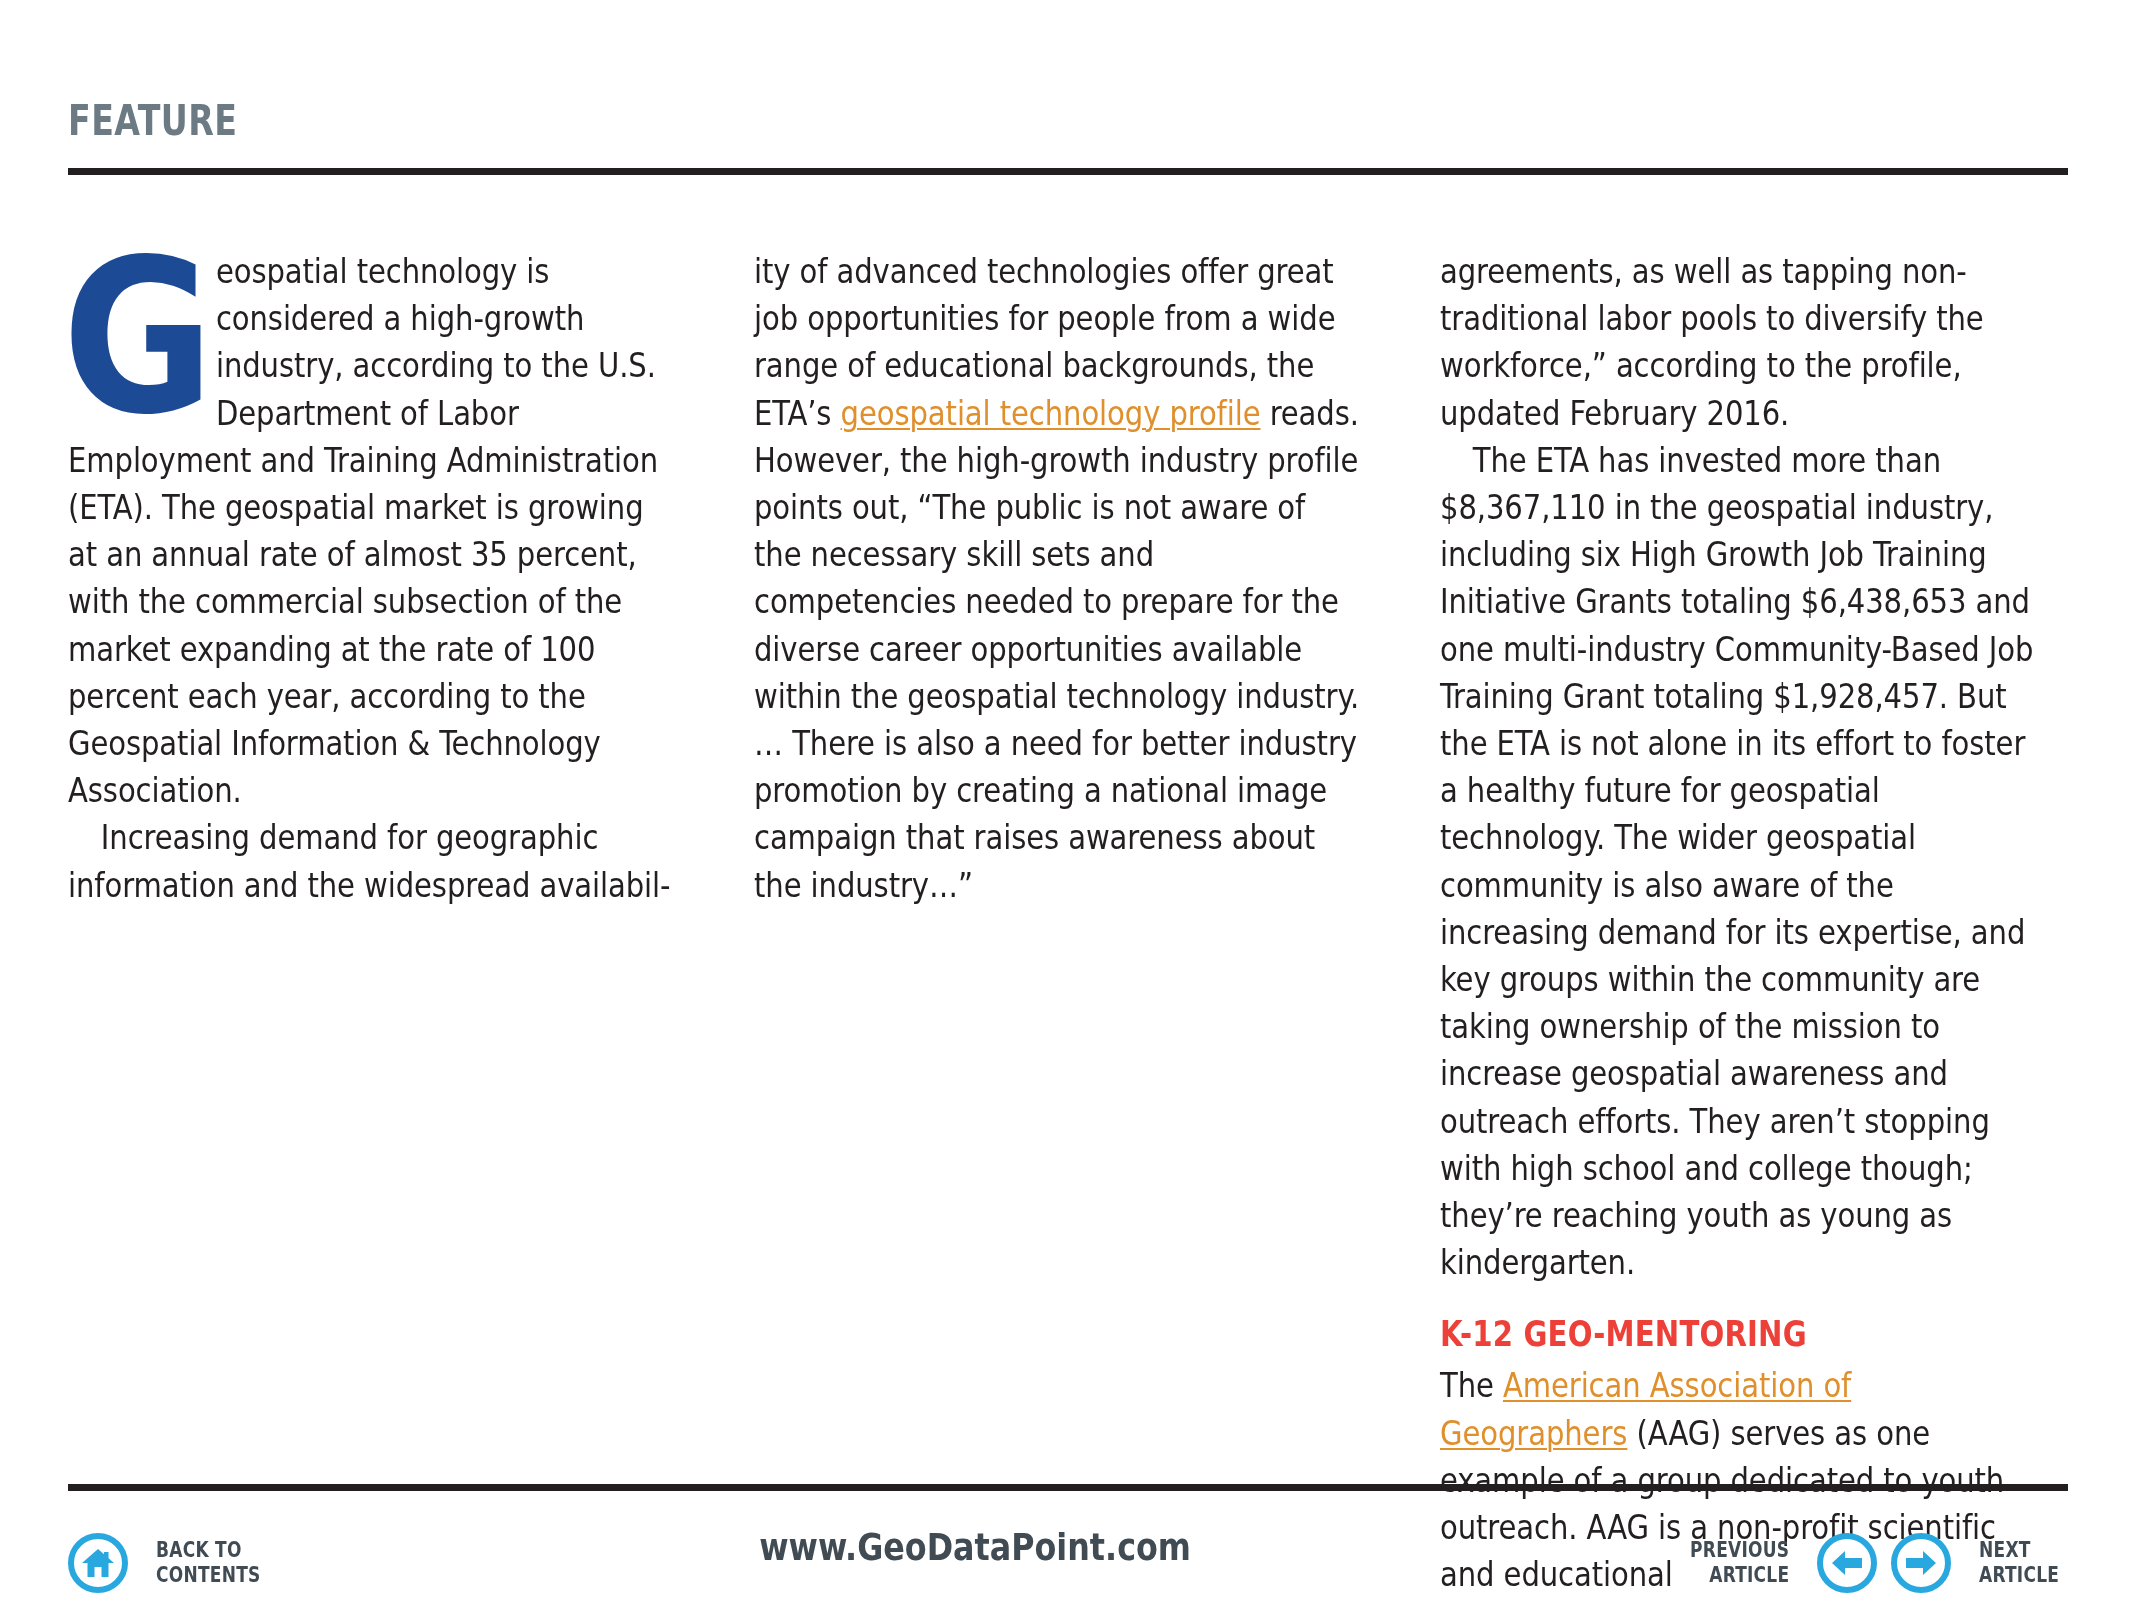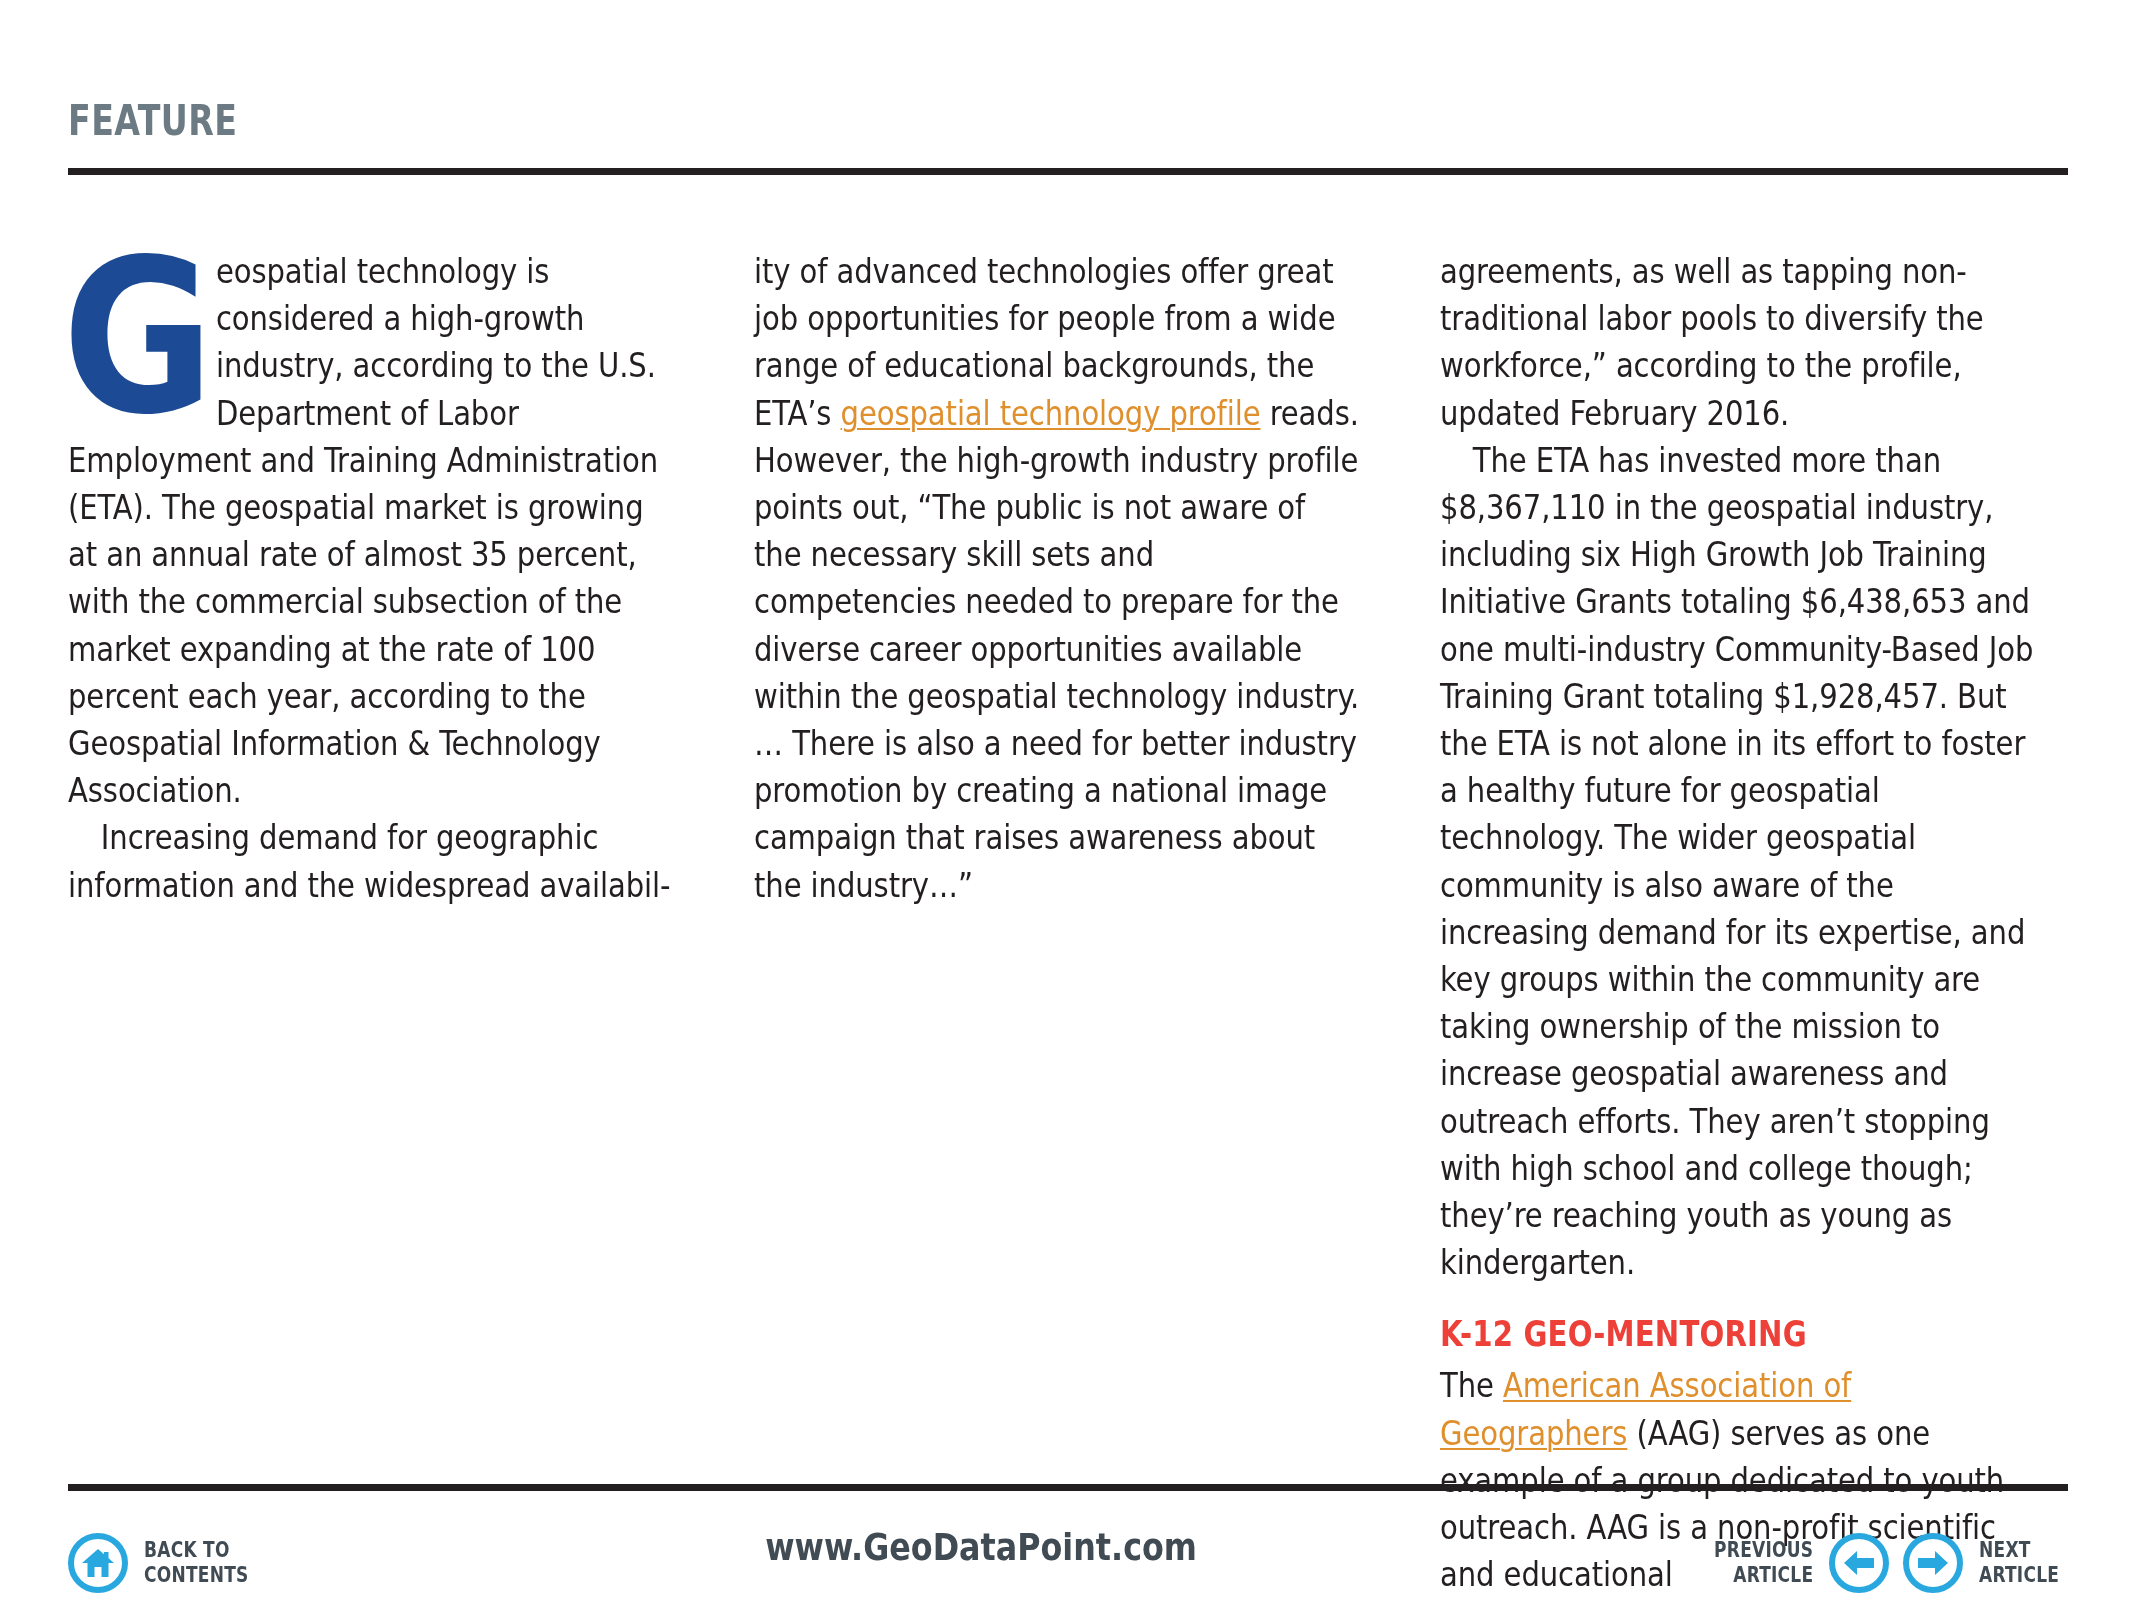--- a/index.html
+++ b/index.html
@@ -108,21 +108,21 @@
     background:#231f20;
   }
   .footer {
     position:absolute;
     left:68px; top:1502px;
     width:2000px; height:90px;
     display:flex;
     align-items:center;
     justify-content:space-between;
   }
-  .foot-group { display:flex; align-items:center; gap:16px;margin-top:31px; }
+  .foot-group { display:flex; align-items:center; gap:28px;margin-top:31px; }
   .foot-label {
     font-family:"DejaVu Sans Condensed","Liberation Sans Narrow","Liberation Sans", sans-serif;
     font-weight:bold;
     font-size:21px;
     line-height:25px;
     color:#404b54;
     letter-spacing:0.3px;
     transform:scaleX(0.9);
   }
   .foot-label.right { text-align:right; transform-origin:right center; }

